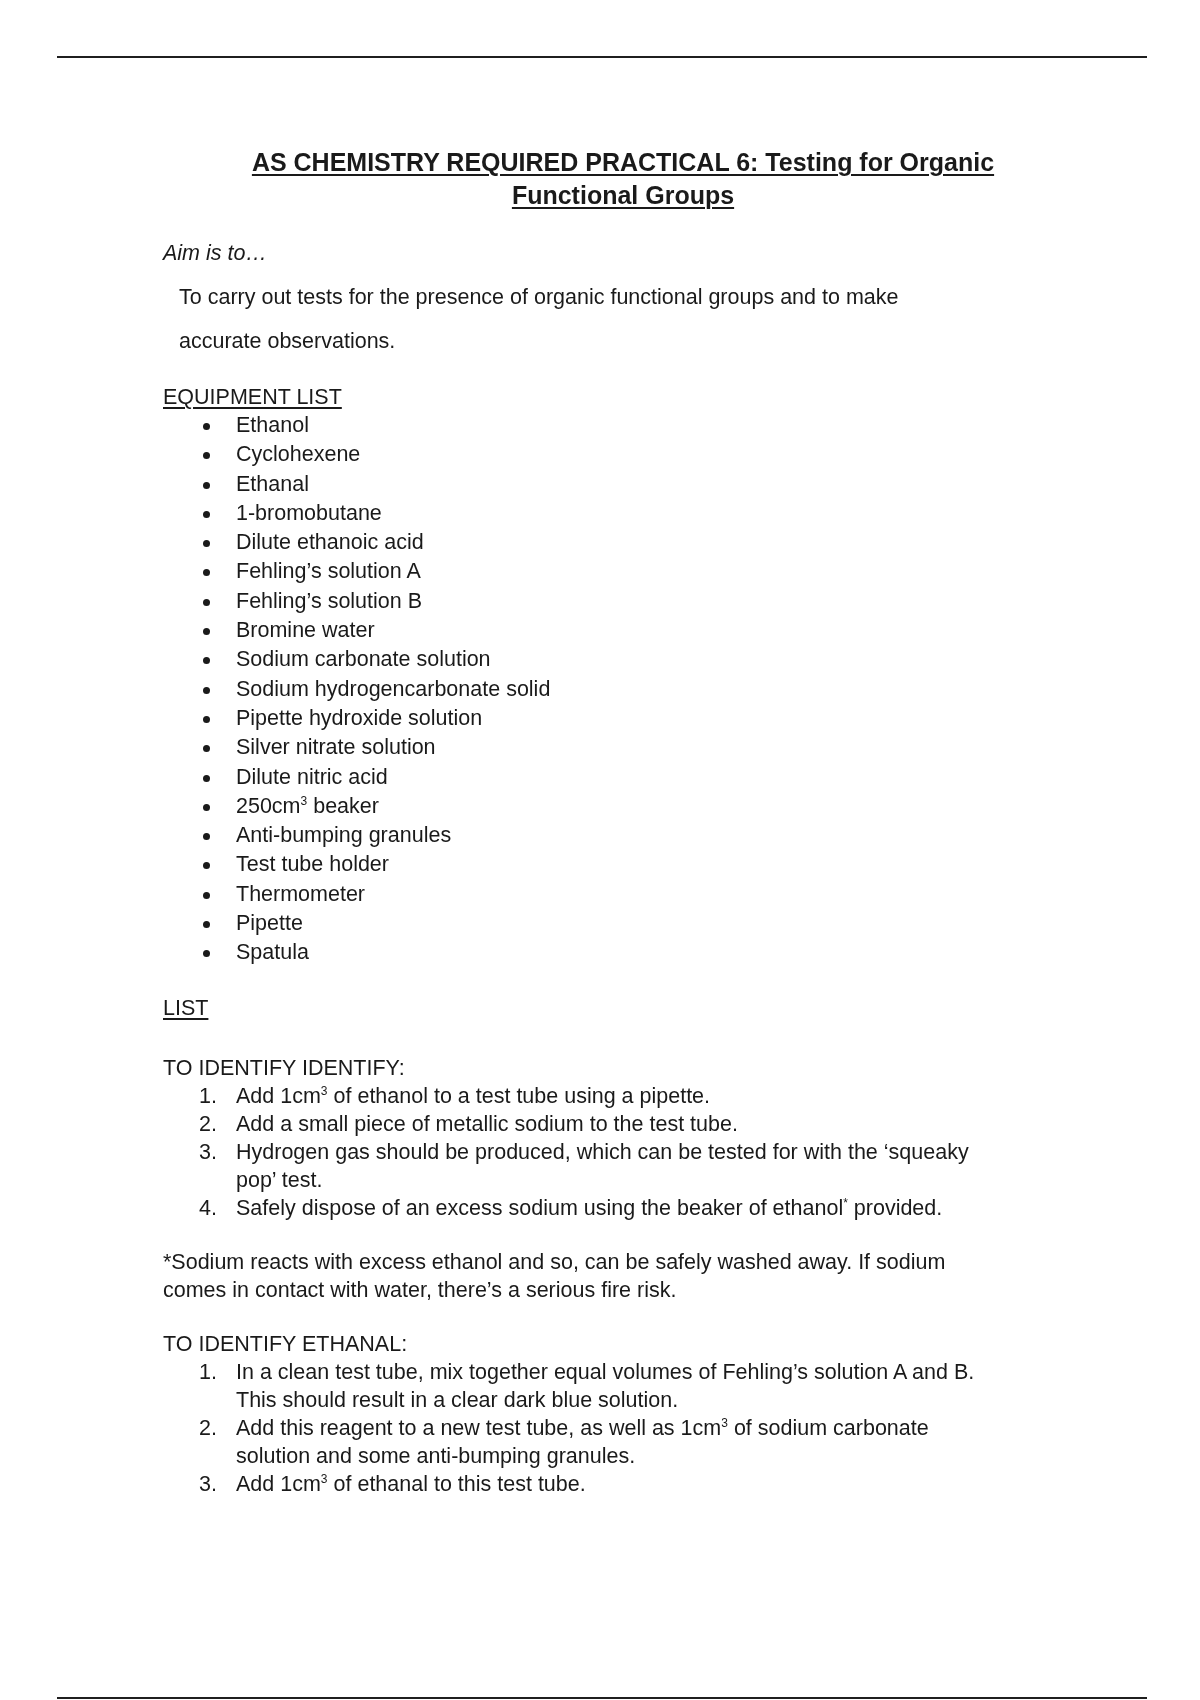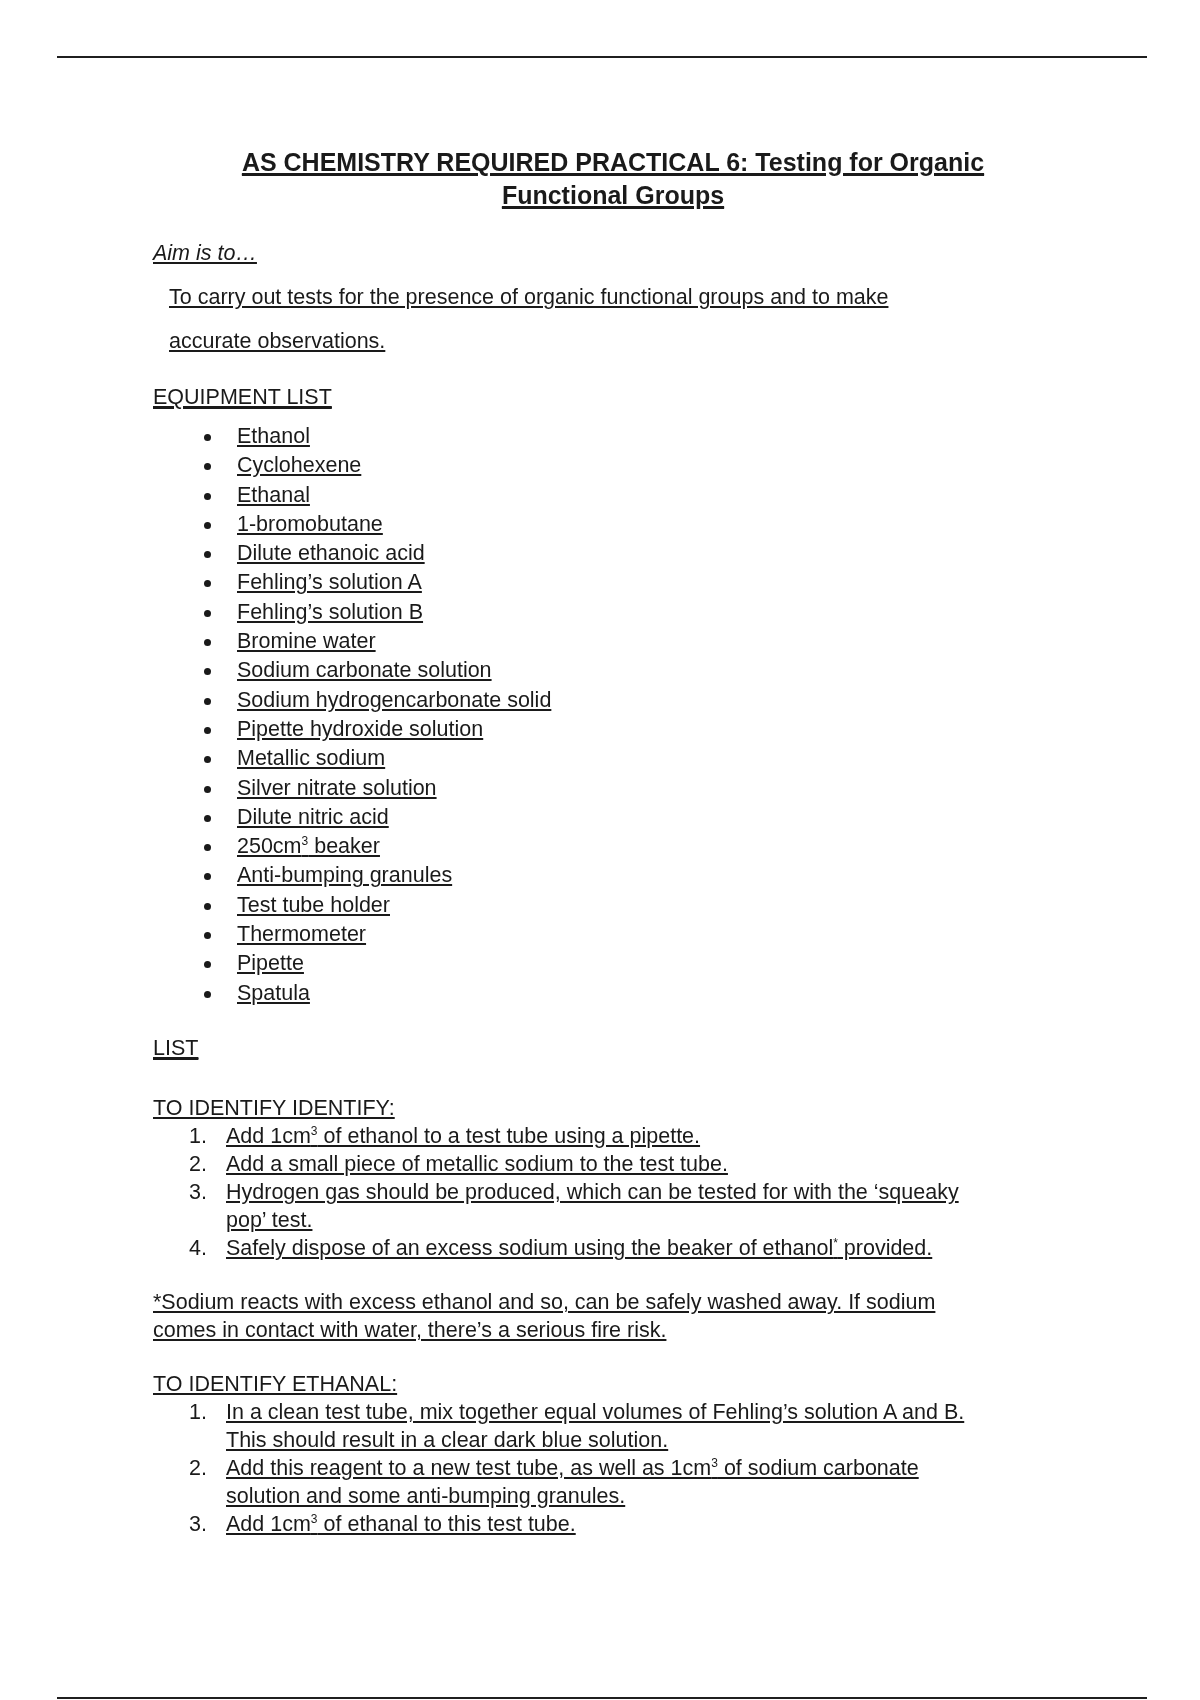--- a/index.html
+++ b/index.html
@@ -20,26 +20,25 @@
     left: 57px;
     width: 1090px;
     height: 2px;
     background: #1f1f1f;
   }
   .rule.top { top: 56px; }
   .rule.bottom { top: 1697px; }
 
   .page {
     position: absolute;
-    left: 153px;
+    left: 163px;
     top: 146px;
     width: 920px;
     font-size: 21.5px;
     line-height: 28px;
-    text-decoration: underline;
   }
   .title {
     text-align: center;
     font-weight: bold;
     font-size: 25px;
     line-height: 33px;
     margin: 0 0 0 -10px;
     width: 940px;
   }
   .title span {
@@ -53,21 +52,21 @@
   }
   .para { margin: 16px; }
   .heading-u {
     text-decoration: underline;
     text-decoration-thickness: 1.5px;
     text-underline-offset: 3px;
   }
   .section { margin-top: 28px; }
   ul.equip {
     list-style: none;
-    margin: 11px;
+    margin: 0;
     padding: 0;
   }
   ul.equip li {
     position: relative;
     padding-left: 73px;
     height: 29.3px;
     line-height: 29.3px;
   }
   ul.equip li::before {
     content: "";
@@ -126,21 +125,20 @@
       <li>Cyclohexene</li>
       <li>Ethanal</li>
       <li>1-bromobutane</li>
       <li>Dilute ethanoic acid</li>
       <li>Fehling’s solution A</li>
       <li>Fehling’s solution B</li>
       <li>Bromine water</li>
       <li>Sodium carbonate solution</li>
       <li>Sodium hydrogencarbonate solid</li>
       <li>Pipette hydroxide solution</li>
-      <li>Metallic sodium</li>
       <li>Silver nitrate solution</li>
       <li>Dilute nitric acid</li>
       <li><span>250cm</span><sup>3</sup><span> beaker</span></li>
       <li>Anti-bumping granules</li>
       <li>Test tube holder</li>
       <li>Thermometer</li>
       <li>Pipette</li>
       <li>Spatula</li>
     </ul>
   </div>

